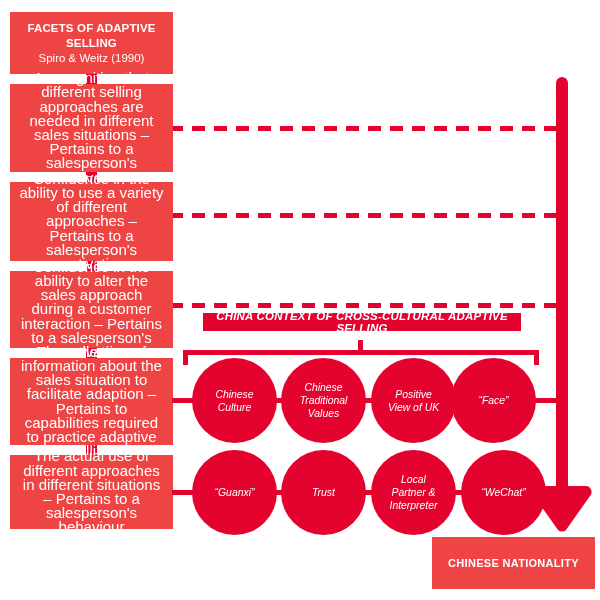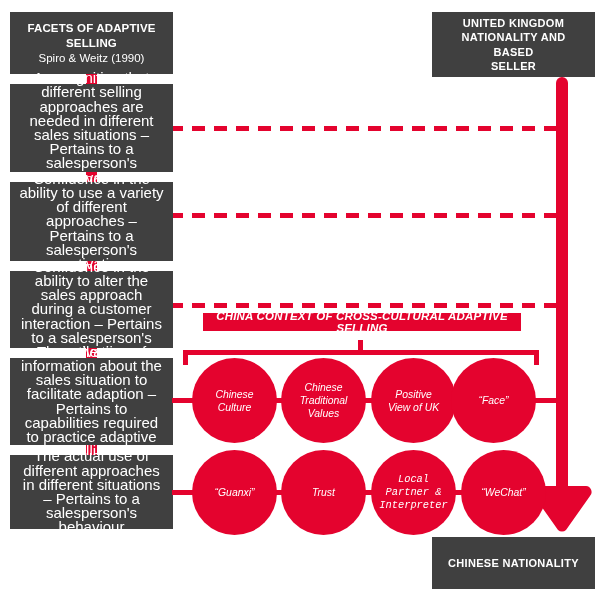--- a/index.html
+++ b/index.html
@@ -15,21 +15,21 @@
     position: relative;
     width: 600px;
     height: 600px;
     background: #ffffff;
     overflow: hidden;
   }
 
   
   .rbox {
     position: absolute;
-    background: #404040;
+    background: #ef4444;
     color: #ffffff;
     display: flex;
     align-items: center;
     justify-content: center;
     text-align: center;
     box-sizing: border-box;
   }
   .rbox .inner {
     width: 100%;
     padding: 0 8px;
@@ -190,27 +190,20 @@
   </div>
 
   <div class="rbox facet-box" style="left:10px; top:358px; width:163px; height:87px;">
     <div class="inner">The collection of information about the sales situation to facilitate adaption – Pertains to capabilities required to practice adaptive selling</div>
   </div>
 
   <div class="rbox facet-box" style="left:10px; top:455px; width:163px; height:74px;">
     <div class="inner">The actual use of different approaches in different situations – Pertains to a salesperson's behaviour</div>
   </div>
 
-  <div class="rbox party-box" style="left:432px; top:12px; width:163px; height:65px;">
-    <div class="inner">
-      <div>UNITED KINGDOM</div>
-      <div>NATIONALITY AND BASED</div>
-      <div>SELLER</div>
-    </div>
-  </div>
 
   <div class="rbox party-box" style="left:432px; top:537px; width:163px; height:52px;">
     <div class="inner">
       <div>CHINESE NATIONALITY</div>
     </div>
   </div>
 
   <div class="banner" style="left:203px; top:313px; width:318px; height:18px;">
     <span>CHINA CONTEXT OF CROSS-CULTURAL ADAPTIVE SELLING</span>
   </div>
@@ -245,20 +238,20 @@
   <div class="hline" style="left:350px; top:490px; width:24px; height:5px;"></div>
   <div class="hline" style="left:440px; top:490px; width:24px; height:5px;"></div>
   <div class="hline" style="left:529px; top:490px; width:30px; height:5px;"></div>
 
   <div class="circle" style="left:192px; top:450px; width:85px; height:85px;">
     <span class="clabel">“Guanxi”</span>
   </div>
   <div class="circle" style="left:281px; top:450px; width:85px; height:85px;">
     <span class="clabel">Trust</span>
   </div>
-  <div class="circle" style="left:371px; top:450px; width:85px; height:85px;font-family:Liberation Mono, monospace;">
+  <div class="circle" style="left:371px; top:450px; width:85px; height:85px;">
     <span class="clabel">Local<br>Partner &amp;<br>Interpreter</span>
   </div>
   <div class="circle" style="left:461px; top:450px; width:85px; height:85px;">
     <span class="clabel">“WeChat”</span>
   </div>
 
 </div>
 
 </body></html>

